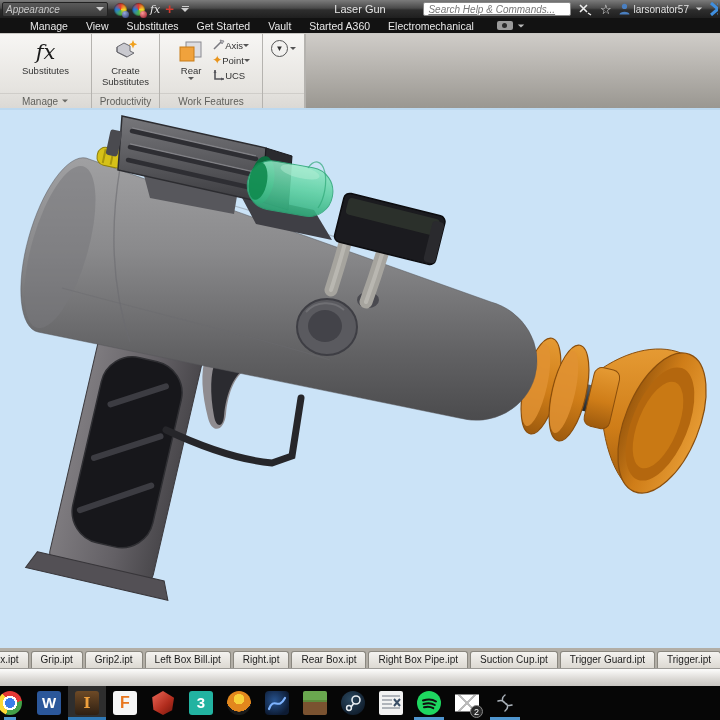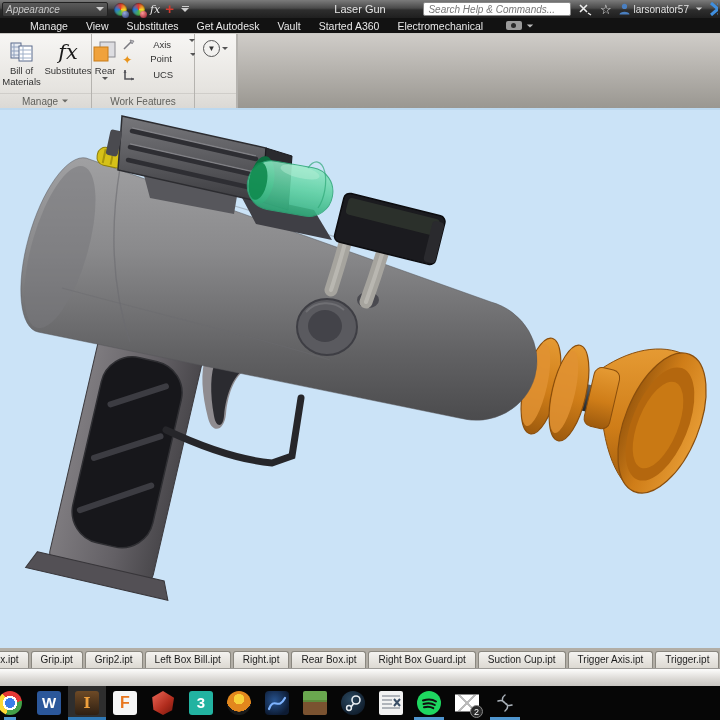--- a/index.html
+++ b/index.html
@@ -14,21 +14,21 @@
   .qat-icons { display:flex; align-items:center; gap:5px; margin-left:6px; }
   .color-wheel { width:13px; height:13px; border-radius:50%; background:conic-gradient(#e03c31,#f5d327,#4caf50,#2c7bd4,#e03c31); box-shadow:inset 0 0 2px #000; position:relative; }
   .color-wheel::after { content:""; position:absolute; right:-2px; bottom:-2px; width:7px; height:7px; border-radius:50%; background:radial-gradient(circle at 35% 30%,#9ad,#236); }
   .color-wheel.red::after { background:radial-gradient(circle at 35% 30%,#f99,#812); }
   .fx-mini { font-family:"DejaVu Serif",serif; font-style:italic; color:#e8e8e8; font-size:11px; }
   .red-plus { color:#d23b2f; font-weight:bold; font-size:15px; line-height:10px; }
   .qat-expander { display:flex; flex-direction:column; align-items:center; margin-left:2px; }
   .qat-expander .bar { width:7px; height:1px; background:#ccc; margin-bottom:1px; }
   .win-title { position:absolute; left:50%; top:0; transform:translateX(-50%); line-height:18px; color:#e6e6e6; font-size:11px; }
   .title-right { position:absolute; right:0; top:0; height:18px; display:flex; align-items:center; gap:6px; padding-right:2px; }
-  .search-box { width:148px; height:14px; background:#fff; border:1px solid #888; border-radius:2px; font-size:10px; font-style:italic; color:#777; padding:0 4px; }
+  .search-box { width:148px; height:14px; background:#fff; border:1px solid #888; border-radius:2px; font-size:10px; font-style:italic; color:#777; padding:0 4px;text-decoration:underline; }
   .search-box::placeholder { color:#777; font-style:italic; }
   .tb-ico { width:15px; height:14px; display:flex; align-items:center; justify-content:center; }
   .star-glyph { color:#eee; font-size:13px; }
   .user-chip { display:flex; align-items:center; gap:3px; color:#e2e2e2; font-size:10px; }
   .partial-glyph { width:9px; height:14px; overflow:hidden; }
 
   
   .menubar { height:15px; background:#121212; display:flex; align-items:center; color:#e8e8e8; font-size:10.5px; }
   .menubar .mitem { padding:0 9px; cursor:default; }
   .menubar .mitem:first-child { padding-left:30px; }
@@ -38,21 +38,21 @@
 
   
   .ribbon { height:75px; display:flex; background:linear-gradient(#f6f5f3,#e3e1dd 70%,#d6d4d0); border-top:1px solid #c9c7c3; }
   .panel { display:flex; flex-direction:column; border-right:1px solid #b5b3af; background:linear-gradient(#f7f6f4,#e6e4e0 72%,#dbd9d5); }
   .panel-body { flex:1; display:flex; align-items:flex-start; justify-content:center; padding-top:3px; gap:2px; }
   .panel-label { height:15px; display:flex; align-items:center; justify-content:center; gap:3px; color:#5f5f5b; font-size:10px; border-top:1px solid #cfcdc9; }
   .panel-label .caret-down { border-top-color:#6a6a66; transform:scale(.75); }
   .big-btn { display:flex; flex-direction:column; align-items:center; text-align:center; font-size:9.5px; color:#333; line-height:1.15; padding:1px 2px; }
   .big-btn .ico { height:26px; display:flex; align-items:flex-end; justify-content:center; margin-bottom:2px; }
   .small-col { display:flex; flex-direction:column; gap:2px; padding-top:2px; }
-  .small-row { display:flex; align-items:flex-start; gap:18px; font-size:9.5px; color:#333; }
+  .small-row { display:flex; align-items:center; gap:0; font-size:9.5px; color:#333; }
   .fx-big { font-family:"DejaVu Serif",serif; font-style:italic; font-size:21px; color:#1a1a1a; }
   .point-star { color:#e8941c; font-size:12px; }
   .caret-mini { width:0; height:0; border-left:3px solid transparent; border-right:3px solid transparent; border-top:3px solid #555; }
   .ribbon-filler { flex:1; background:linear-gradient(#cfccc8,#9a9791); border-left:1px solid #b5b3af; }
   .expander-panel { width:42px; }
   .circle-btn { width:17px; height:17px; border:1px solid #555; border-radius:50%; display:flex; align-items:center; justify-content:center; background:#f2f1ef; }
   .ribbon-sep-line { height:2px; background:#bcd8ef; }
 
   
   .viewport { height:538px; background:#cbe3f7; position:relative; overflow:hidden; }
@@ -130,53 +130,59 @@
           <path d="M2,1 L9,7 L2,13 M9,1 L16,7 L9,13" stroke="#3f8fe0" stroke-width="3" fill="none"></path>
         </svg>
     </span>
   </div>
 </div>
 
 <div class="menubar">
   <span class="mitem">Manage</span>
   <span class="mitem">View</span>
   <span class="mitem">Substitutes</span>
-  <span class="mitem">Get Autodesk</span>
+  <span class="mitem">Get Started</span>
   <span class="mitem">Vault</span>
   <span class="mitem">Started A360</span>
   <span class="mitem">Electromechanical</span>
   <span class="cam-ico"></span>
   <span class="caret-down"></span>
 </div>
 
 <div class="ribbon">
   <div class="panel" style="width:92px">
     <div class="panel-body">
-      <div class="big-btn" style="width:44px">
-        <span class="ico">
-          <svg width="24" height="24" viewBox="0 0 24 24">
-              <rect x="1" y="3" width="10" height="15" fill="#e9ecf2" stroke="#5a6b8c"></rect>
-              <path d="M1,7 h10 M4,3 v15 M1,11 h10 M1,15 h10" stroke="#8fa0bd" stroke-width="1"></path>
-              <rect x="9" y="6" width="13" height="15" fill="#ffffff" stroke="#5a6b8c"></rect>
-              <path d="M9,10 h13 M9,14 h13 M9,18 h13 M13,6 v15" stroke="#9fb0c8" stroke-width="1"></path>
-            </svg>
-        </span>
-        <span>Bill of Materials</span>
-      </div>
       <div class="big-btn" style="width:46px">
         <span class="ico fx-big">fx</span>
         <span>Substitutes</span>
       </div>
     </div>
     <div class="panel-label">
       <span>Manage</span>
         <span class="caret-down"></span>
     </div>
   </div>
 
+  <div class="panel" style="width:68px">
+    <div class="panel-body">
+      <div class="big-btn" style="width:62px">
+        <span class="ico">
+          <svg width="26" height="26" viewBox="0 0 26 26">
+              <path d="M4,9 L11,5 L17,8 L17,13 L21,15 L14,19 L4,14 Z" fill="#c9c9cf" stroke="#6a6a70"></path>
+              <path d="M4,9 L4,14 L14,19 L14,19" fill="none" stroke="#6a6a70"></path>
+              <path d="M20,2 l1.2,3 3,1.2 -3,1.2 -1.2,3 -1.2,-3 -3,-1.2 3,-1.2 Z" fill="#f0a01e"></path>
+            </svg>
+        </span>
+        <span>Create Substitutes</span>
+      </div>
+    </div>
+    <div class="panel-label">
+        <span>Productivity</span>
+      </div>
+  </div>
 
   <div class="panel" style="width:103px">
     <div class="panel-body">
       <div class="big-btn" style="width:38px">
         <span class="ico">
           <svg width="26" height="24" viewBox="0 0 26 24">
               <rect x="8" y="2" width="15" height="15" fill="#dddde1" stroke="#8a8a90"></rect>
               <rect x="2" y="7" width="14" height="14" fill="#f0a23c" stroke="#c87d18"></rect>
             </svg>
         </span>
@@ -354,23 +360,23 @@
   </svg>
 </div>
 
 <div class="tabbar">
   <span class="dtab first">Box.ipt</span>
   <span class="dtab">Grip.ipt</span>
   <span class="dtab">Grip2.ipt</span>
   <span class="dtab">Left Box Bill.ipt</span>
   <span class="dtab">Right.ipt</span>
   <span class="dtab">Rear Box.ipt</span>
-  <span class="dtab">Right Box Guard.ipt</span>
+  <span class="dtab">Right Box Pipe.ipt</span>
   <span class="dtab">Suction Cup.ipt</span>
-  <span class="dtab">Trigger Axis.ipt</span>
+  <span class="dtab">Trigger Guard.ipt</span>
   <span class="dtab">Trigger.ipt</span>
 
 </div>
 
 <div class="statusstrip"></div>
 
 <div class="taskbar">
   <div class="tcell" style="width:30px">
     <span class="appico ico-chrome" style="margin-left:-10px"></span>
     <span class="underline" style="right:14px"></span>

